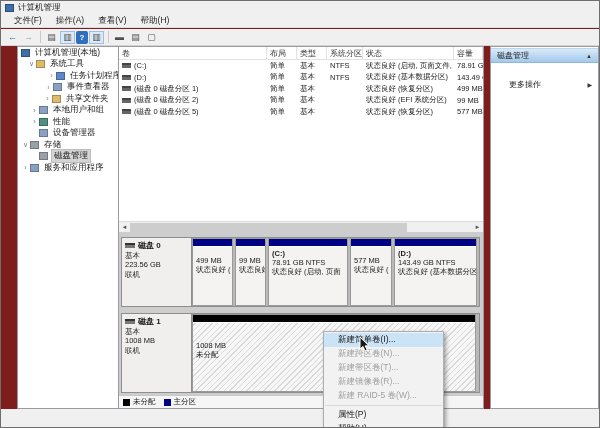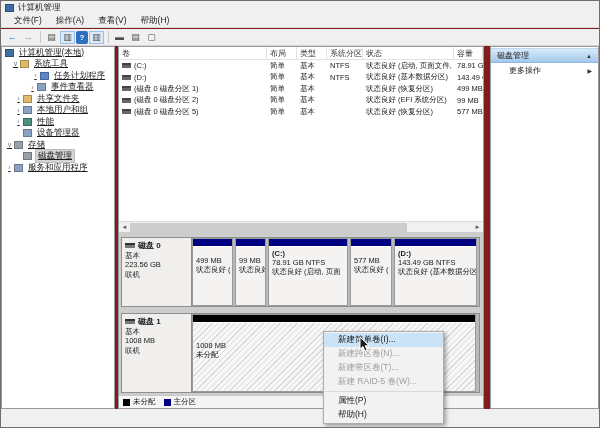--- a/index.html
+++ b/index.html
@@ -15,21 +15,21 @@
   #toolbar{position:absolute;left:0;top:28px;width:100%;height:17px;background:#f0f0f0;border-bottom:1px solid #d4d4d4;display:flex;align-items:center;padding-left:4px;}
   .tb{width:15px;height:13px;display:flex;align-items:center;justify-content:center;font-size:9px;color:#4f4f4f;margin-right:1px;}
   .tb.pressed{background:#dce9f7;border:1px solid #9ac0e8;}
   .tb.back{color:#2f6fbe;font-weight:bold;}
   .tb.fwd{color:#9a9a9a;font-weight:bold;}
   .tb.help{background:#2f6fbe;color:#fff;font-weight:bold;font-size:8px;border-radius:2px;width:12px;}
   .tbsep{width:1px;height:12px;background:#c8c8c8;margin:0 3px;}
 
   
   .panel{position:absolute;top:45px;bottom:18px;background:#fff;border:1px solid #9a9aa0;}
-  #tree{left:0;width:114px;overflow:hidden;text-decoration:underline;}
+  #tree{left:16px;width:114px;overflow:hidden;}
   #middle{left:117px;width:366px;}
   #actions{left:489px;width:109px;}
 
   
   .trow{height:11.5px;display:flex;align-items:center;font-size:8.5px;white-space:nowrap;}
   .trow .exp{width:9px;text-align:center;color:#7a7a7a;font-size:7px;flex:none;}
   .trow .ico{width:9px;height:8px;flex:none;margin-right:3px;border:1px solid rgba(0,0,0,.25);}
   .trow .lbl{padding:0 2px;}
   .trow.sel .lbl{background:#d4d4d4;border:1px solid #bcbcbc;}
   .ic-computer{background:#3f6ea5;} .ic-generic{background:#8aa2c2;} .ic-tan{background:#dfba68;}
@@ -70,21 +70,21 @@
 
   
   #legend{position:absolute;left:0;right:0;bottom:0;height:13px;background:#f5f5f5;border-top:1px solid #c9c9c9;display:flex;align-items:center;padding-left:4px;font-size:7.5px;}
   .lg{display:flex;align-items:center;margin-right:8px;}
   .lgsq{width:7px;height:7px;margin-right:3px;display:inline-block;}
 
   
   #actions .hdr{height:13px;padding:2px 6px;font-size:8.5px;border-bottom:1px solid #dcdcdc;}
   #actions .group{height:15px;margin-top:1px;background:linear-gradient(#d9eafa,#a3c9ec);border-top:1px solid #bcd6ec;border-bottom:1px solid #8fb8dc;display:flex;align-items:center;padding:0 6px;font-size:8px;}
   #actions .group .cg{margin-left:auto;font-size:6px;color:#333;}
-  #actions .more{height:14px;display:flex;align-items:center;padding:0 6px 0 18px;font-size:8px;margin-top:0;}
+  #actions .more{height:14px;display:flex;align-items:center;padding:0 6px 0 18px;font-size:8px;margin-top:14px;}
   #actions .more .eg{margin-left:auto;font-size:6px;color:#333;}
 
   
   #bottomstrip{position:absolute;left:0;bottom:0;width:100%;height:18px;background:#f0f0f0;}
 
   
   #ctxmenu{position:absolute;left:322px;top:330px;width:121px;background:#f2f2f2;border:1px solid #adadad;box-shadow:2px 2px 4px rgba(0,0,0,.35);z-index:50;padding:1px 0;}
   .mi{height:14px;display:flex;align-items:center;padding:0 8px 0 14px;font-size:8.5px;white-space:nowrap;}
   .mi.hl{background:#cbe3f6;}
   .mi.dis{color:#a0a0a0;}
@@ -135,21 +135,21 @@
     <div class="trow" style="padding-left:29px">
       <span class="exp">›</span>
       <span class="ico ic-clock"></span>
       <span class="lbl">任务计划程序</span>
     </div>
     <div class="trow" style="padding-left:26px">
       <span class="exp">›</span>
       <span class="ico ic-generic"></span>
       <span class="lbl">事件查看器</span>
     </div>
-    <div class="trow" style="padding-left:12px">
+    <div class="trow" style="padding-left:25px">
       <span class="exp">›</span>
       <span class="ico ic-tan"></span>
       <span class="lbl">共享文件夹</span>
     </div>
     <div class="trow" style="padding-left:12px">
       <span class="exp">›</span>
       <span class="ico ic-generic"></span>
       <span class="lbl">本地用户和组</span>
     </div>
     <div class="trow" style="padding-left:12px">
@@ -348,20 +348,21 @@
       <span class="eg">▶</span>
     </div>
   </div>
 
   <div id="bottomstrip"></div>
 
   <div id="ctxmenu">
     <div class="mi hl">新建简单卷(I)...</div>
     <div class="mi dis">新建跨区卷(N)...</div>
     <div class="mi dis">新建带区卷(T)...</div>
+    <div class="mi dis">新建镜像卷(R)...</div>
     <div class="mi dis">新建 RAID-5 卷(W)...</div>
     <div class="msep"></div>
     <div class="mi">属性(P)</div>
     <div class="mi">帮助(H)</div>
   </div>
 
   <svg id="cursor" width="12" height="16" viewBox="0 0 12 16">
     <polygon points="1,0 1,12 4,9.5 6,14 8.2,13 6.2,8.8 10,8.8" fill="#1a1a1a" stroke="#ffffff" stroke-width="1"></polygon>
   </svg>
 

